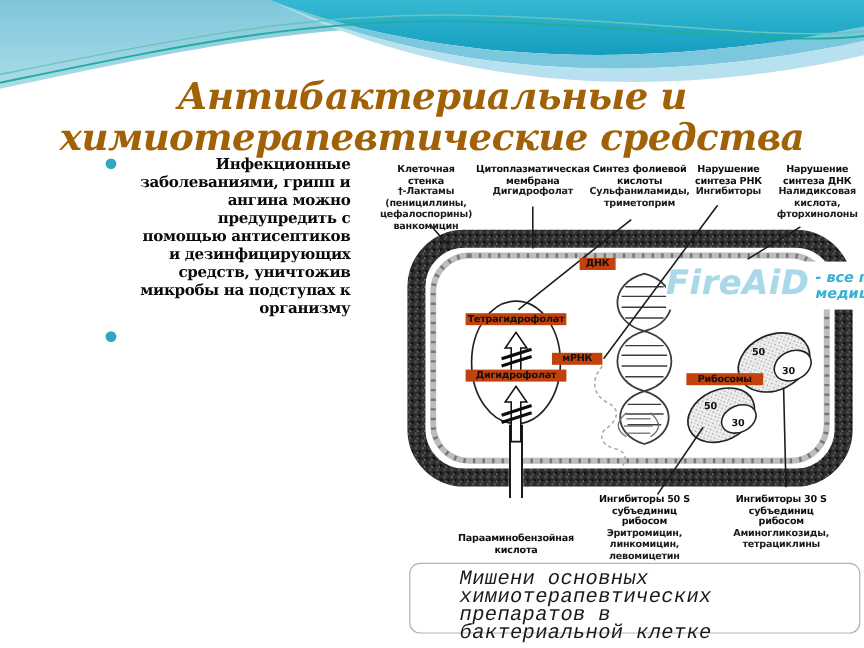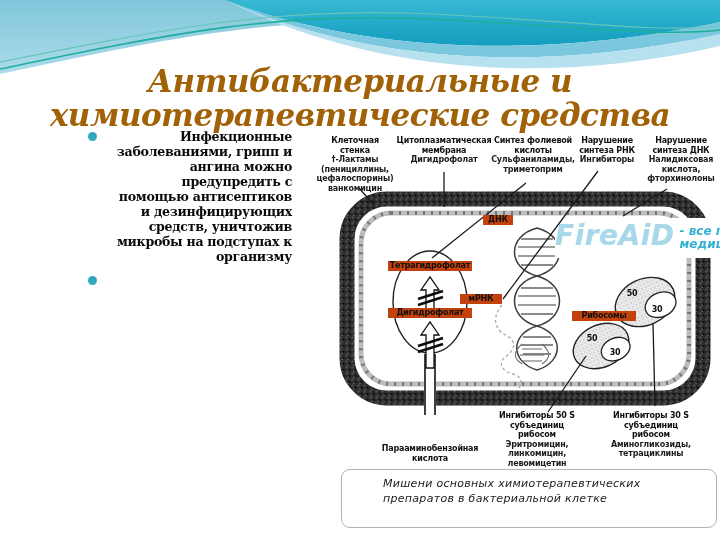--- a/index.html
+++ b/index.html
@@ -31,22 +31,22 @@
   .watermark{position:absolute;left:240px;top:110px;width:165px;height:40px;z-index:1;
              background:#fff;display:flex;align-items:flex-start;white-space:nowrap;}
   .wm-brand{font-size:28px;line-height:36px;font-weight:bold;font-style:italic;
             color:#a9d8e8;letter-spacing:0.5px;text-shadow:0 0 1px #cfe9f4;}
   .wm-tag{margin-left:5px;padding-top:7px;font-size:12px;line-height:13px;font-weight:bold;
           font-style:italic;color:#35b1d3;}
   
   .caption-box{position:absolute;left:341px;top:469px;width:374px;height:57px;z-index:1;
                border:1px solid #b3b3b3;border-radius:9px;background:#fff;}
   .caption{position:absolute;left:383px;top:476px;width:258px;z-index:2;
-           font-style:italic;font-size:11px;line-height:15px;color:#1a1a1a;
-           letter-spacing:0.3px;}
+           font-style:italic;font-size:17px;line-height:15px;color:#1a1a1a;
+           letter-spacing:0.3px;font-family:Liberation Mono, monospace;}
 </style>
 </head>
 <body>
 
 <div class="slide">
 
   <svg class="banner" width="720" height="160" viewBox="0 0 720 160">
     <defs>
       <linearGradient id="lgSky" x1="0" y1="0" x2="0" y2="1">
         <stop offset="0" stop-color="#7fc6db"></stop>

